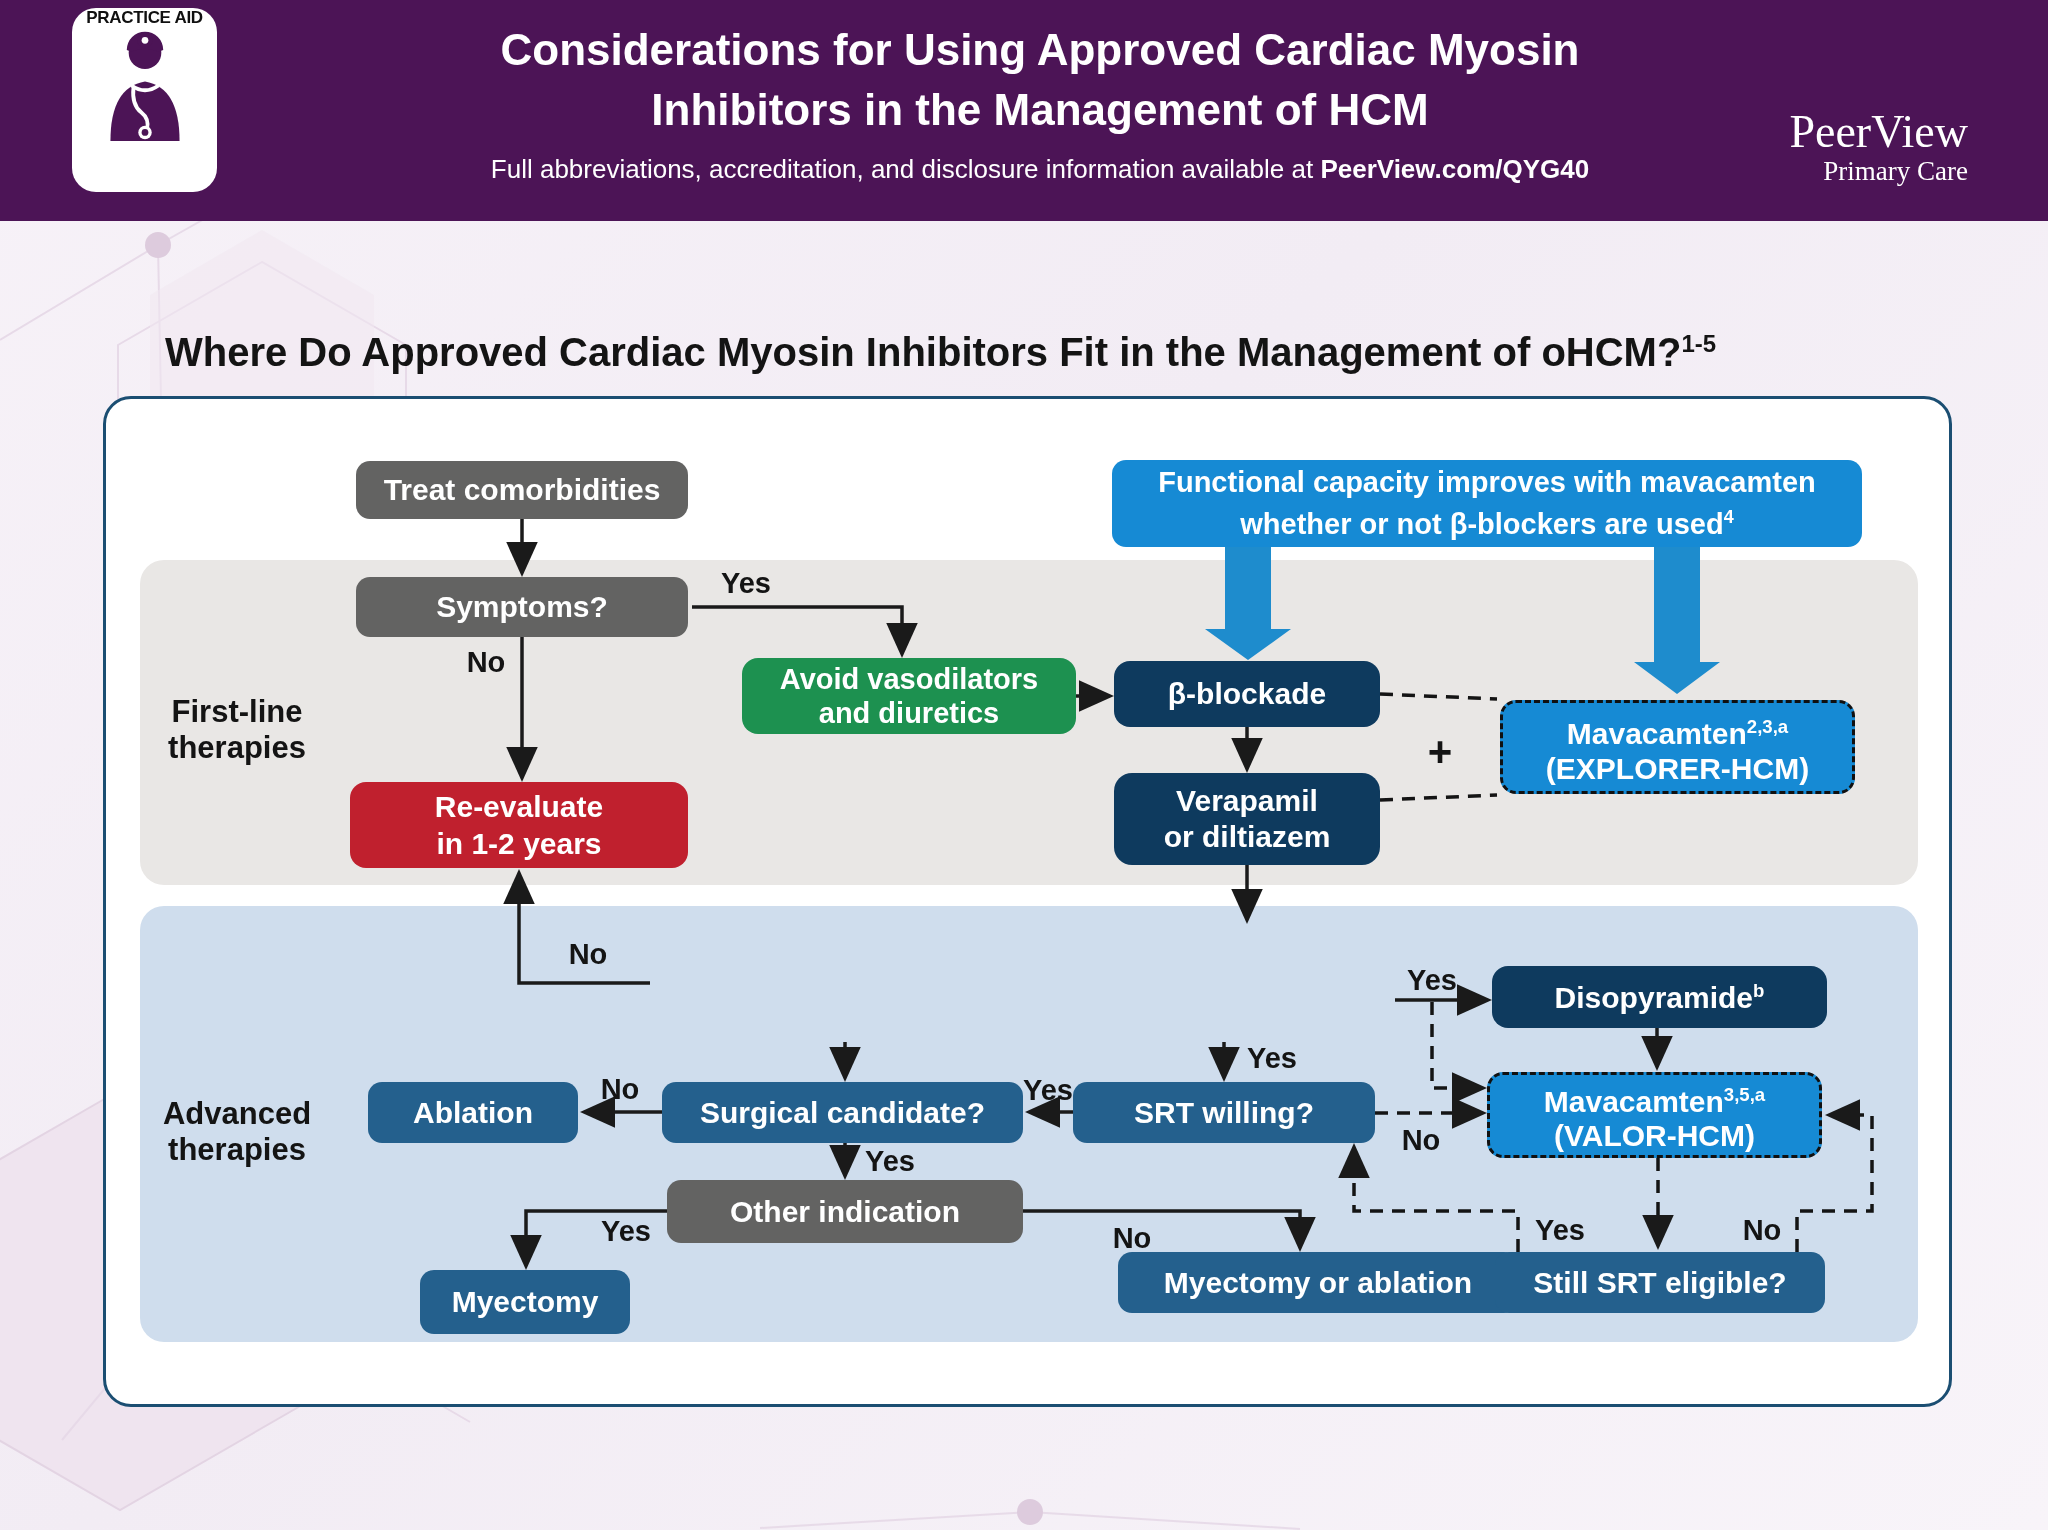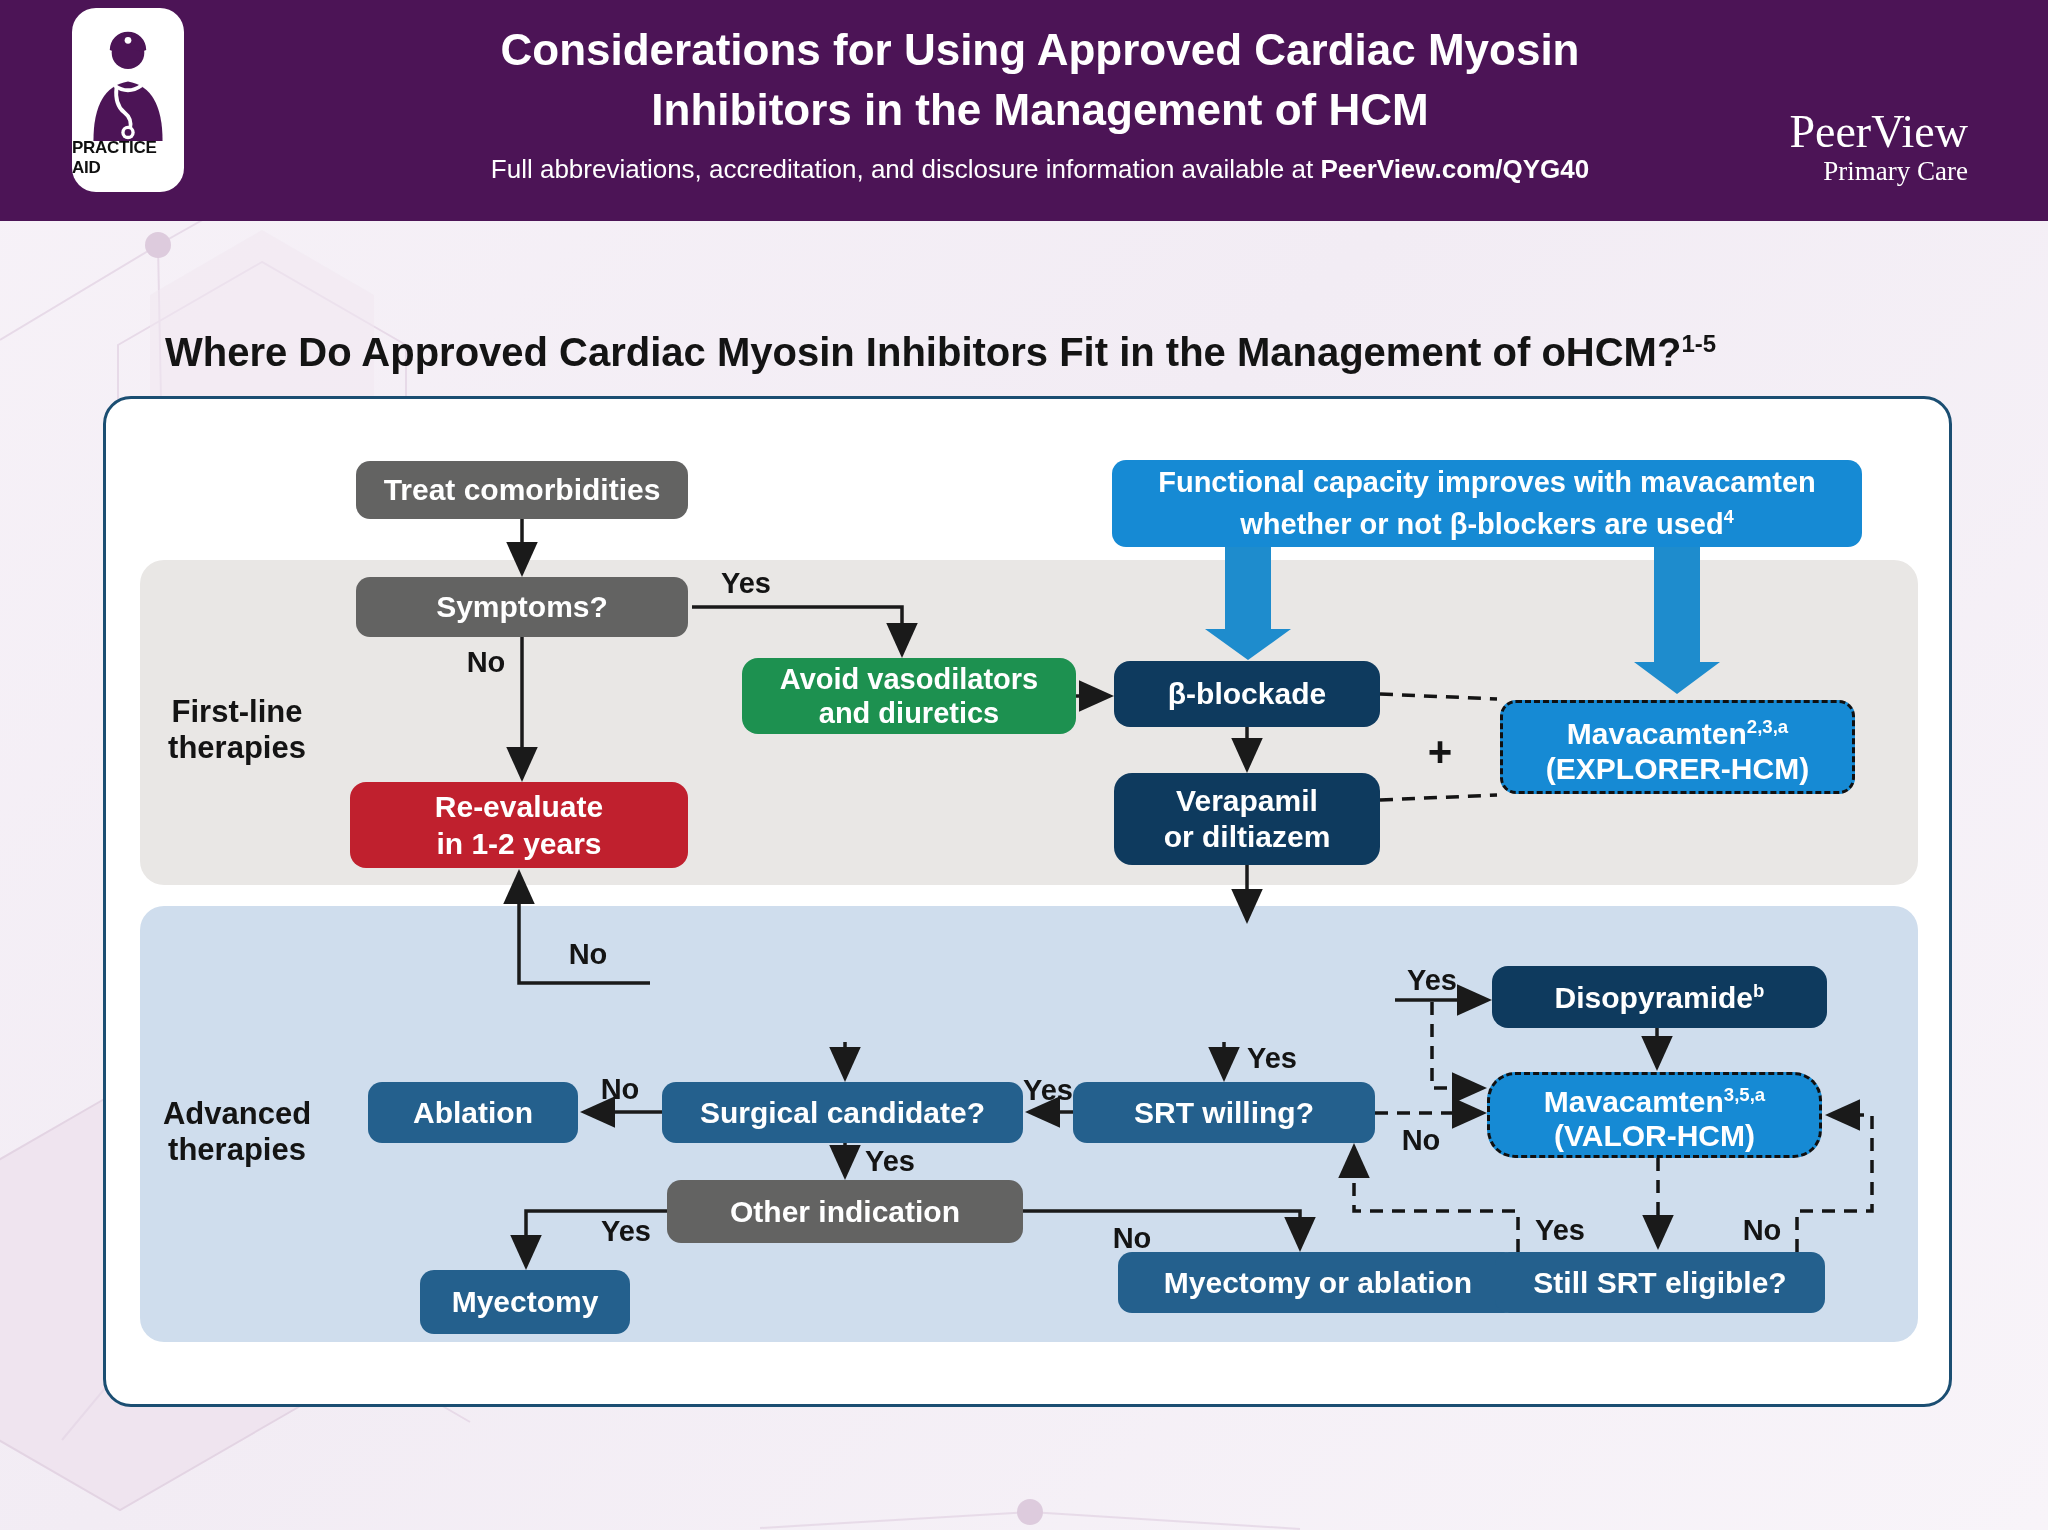--- a/index.html
+++ b/index.html
@@ -15,23 +15,23 @@
     --container-border:#1b4e72;
     --line:#1a1a1a;
     --bg:#f4eff5;
   }
   *{box-sizing:border-box; margin:0; padding:0;}
   body{font-family:"Liberation Sans","DejaVu Sans",sans-serif; background:#fff;}
   .canvas{position:relative; width:2048px; height:1530px; overflow:hidden;
           background:linear-gradient(135deg,#f7f2f8 0%,#f2ecf4 45%,#f8f4f9 100%);}
   
   .header{position:absolute; left:0; top:0; width:2048px; height:221px; background:var(--purple);}
-  .logo-card{position:absolute; left:72px; top:8px; width:112px; height:184px; background:#fff;
+  .logo-card{position:absolute; left:72px; top:8px; width:145px; height:184px; background:#fff;
              border-radius:24px; display:flex; flex-direction:column; align-items:center;
-             justify-content:flex-end; padding-bottom:14px;}
+             padding-bottom:14px;}
   .logo-card svg{position:absolute; top:16px; left:50%; transform:translateX(-50%);}
   .logo-text{font-size:17px; font-weight:bold; color:#101010; letter-spacing:-0.3px;}
   .header-titles{position:absolute; left:410px; top:20px; width:1260px; text-align:center; color:#fff;}
   .header-title{font-size:44px; line-height:60px; font-weight:bold;}
   .header-sub{margin-top:14px; font-size:26px;}
   .header-sub b{font-weight:bold;}
   .brand{position:absolute; right:80px; top:108px; text-align:right; color:#fff;
          font-family:"Liberation Serif","DejaVu Serif",serif;}
   .brand-name{font-size:46px; line-height:48px;}
   .brand-sub{font-size:27px; line-height:30px;text-align:right;}
@@ -54,21 +54,21 @@
   #b-treat{left:356px; top:461px; width:332px; height:58px; background:var(--gray-box); font-size:30px;}
   #b-symptoms{left:356px; top:577px; width:332px; height:60px; background:var(--gray-box); font-size:30px;}
   #b-avoid{left:742px; top:658px; width:334px; height:76px; background:var(--green); font-size:29px; line-height:34px; border-radius:16px;}
   #b-beta{left:1114px; top:661px; width:266px; height:66px; background:var(--navy); font-size:30px; border-radius:16px;}
   #b-verapamil{left:1114px; top:773px; width:266px; height:92px; background:var(--navy); font-size:30px; line-height:36px; border-radius:18px;}
   #b-callout{left:1112px; top:460px; width:750px; height:87px; background:var(--blue); font-size:29px; line-height:35px; border-radius:14px;}
   #b-explorer{left:1500px; top:700px; width:355px; height:94px; background:var(--blue); border:3px dashed #101010; font-size:30px; line-height:35px; border-radius:16px;}
   #b-reevaluate{left:350px; top:782px; width:338px; height:86px; background:var(--red); font-size:30px; line-height:37px; border-radius:16px;}
   #b-nyha{left:650px; top:924px; width:745px; height:118px; background:var(--gray-box); font-size:29px; line-height:34px; border-radius:20px;}
   #b-disopyramide{left:1492px; top:966px; width:335px; height:62px; background:var(--navy); font-size:30px; border-radius:16px;}
-  #b-valor{left:1487px; top:1072px; width:335px; height:86px; background:var(--blue); border:3px dashed #101010; font-size:30px; line-height:34px; border-radius:28px;}
+  #b-valor{left:1487px; top:1072px; width:335px; height:86px; background:var(--blue); border:3px dashed #101010; font-size:30px; line-height:34px; border-radius:16px;}
   #b-ablation{left:368px; top:1082px; width:210px; height:61px; background:var(--steel); font-size:30px;}
   #b-surgical{left:662px; top:1082px; width:361px; height:61px; background:var(--steel); font-size:30px;}
   #b-srt{left:1073px; top:1082px; width:302px; height:61px; background:var(--steel); font-size:30px;}
   #b-other{left:667px; top:1180px; width:356px; height:63px; background:var(--gray-box); font-size:30px;}
   #b-myectomy{left:420px; top:1270px; width:210px; height:64px; background:var(--steel); font-size:30px;}
   #b-myoabl{left:1118px; top:1252px; width:400px; height:61px; background:var(--steel); font-size:30px;}
   #b-stillsrt{left:1495px; top:1252px; width:330px; height:61px; background:var(--steel); font-size:30px;}
   
   .elabel{position:absolute; transform:translate(-50%,-50%); font-size:29px; font-weight:bold;
           color:#141414; white-space:nowrap;}

